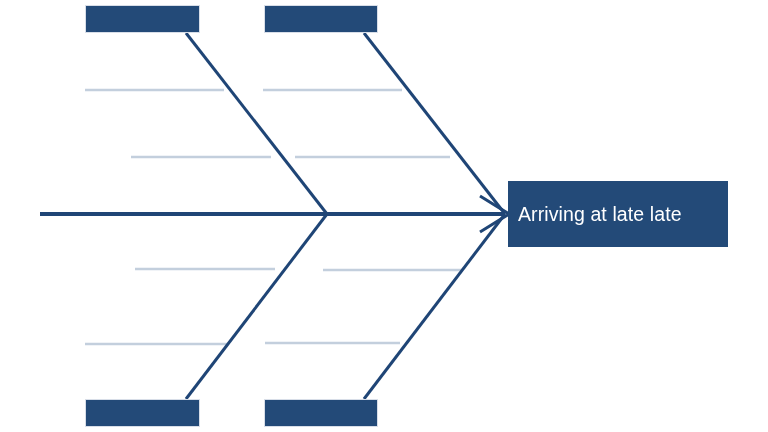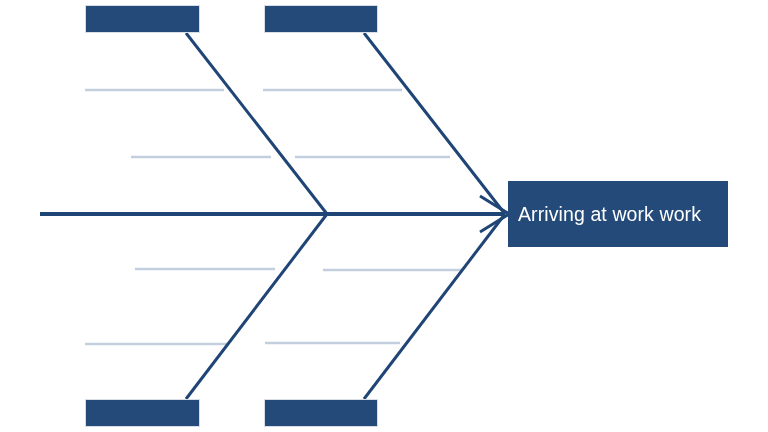--- a/index.html
+++ b/index.html
@@ -86,15 +86,15 @@
   </svg>
 
   <div class="cat-box" style="left:85px; top:5px; width:115px; height:28px;"></div>
 
   <div class="cat-box" style="left:264px; top:5px; width:114px; height:28px;"></div>
 
   <div class="cat-box" style="left:85px; top:399px; width:115px; height:28px;"></div>
 
   <div class="cat-box" style="left:264px; top:399px; width:114px; height:28px;"></div>
 
-  <div class="effect-box" style="left:508px; top:181px; width:220px; height:66px;">Arriving at work work</div>
+  <div class="effect-box" style="left:508px; top:181px; width:220px; height:66px;">Arriving at late late</div>
 
 </div>
 
 </body></html>

